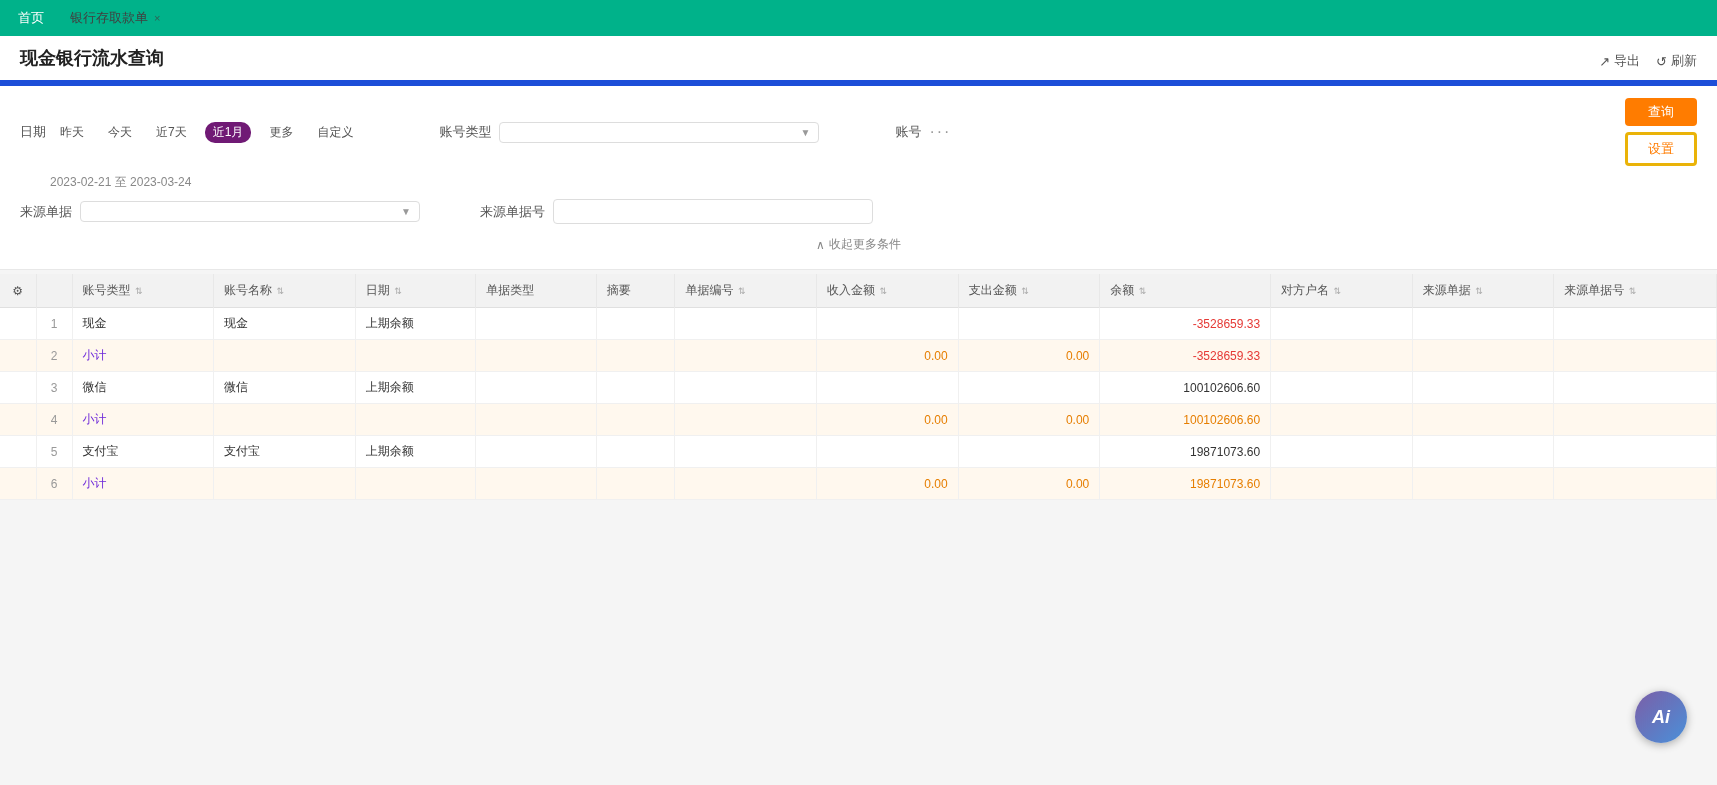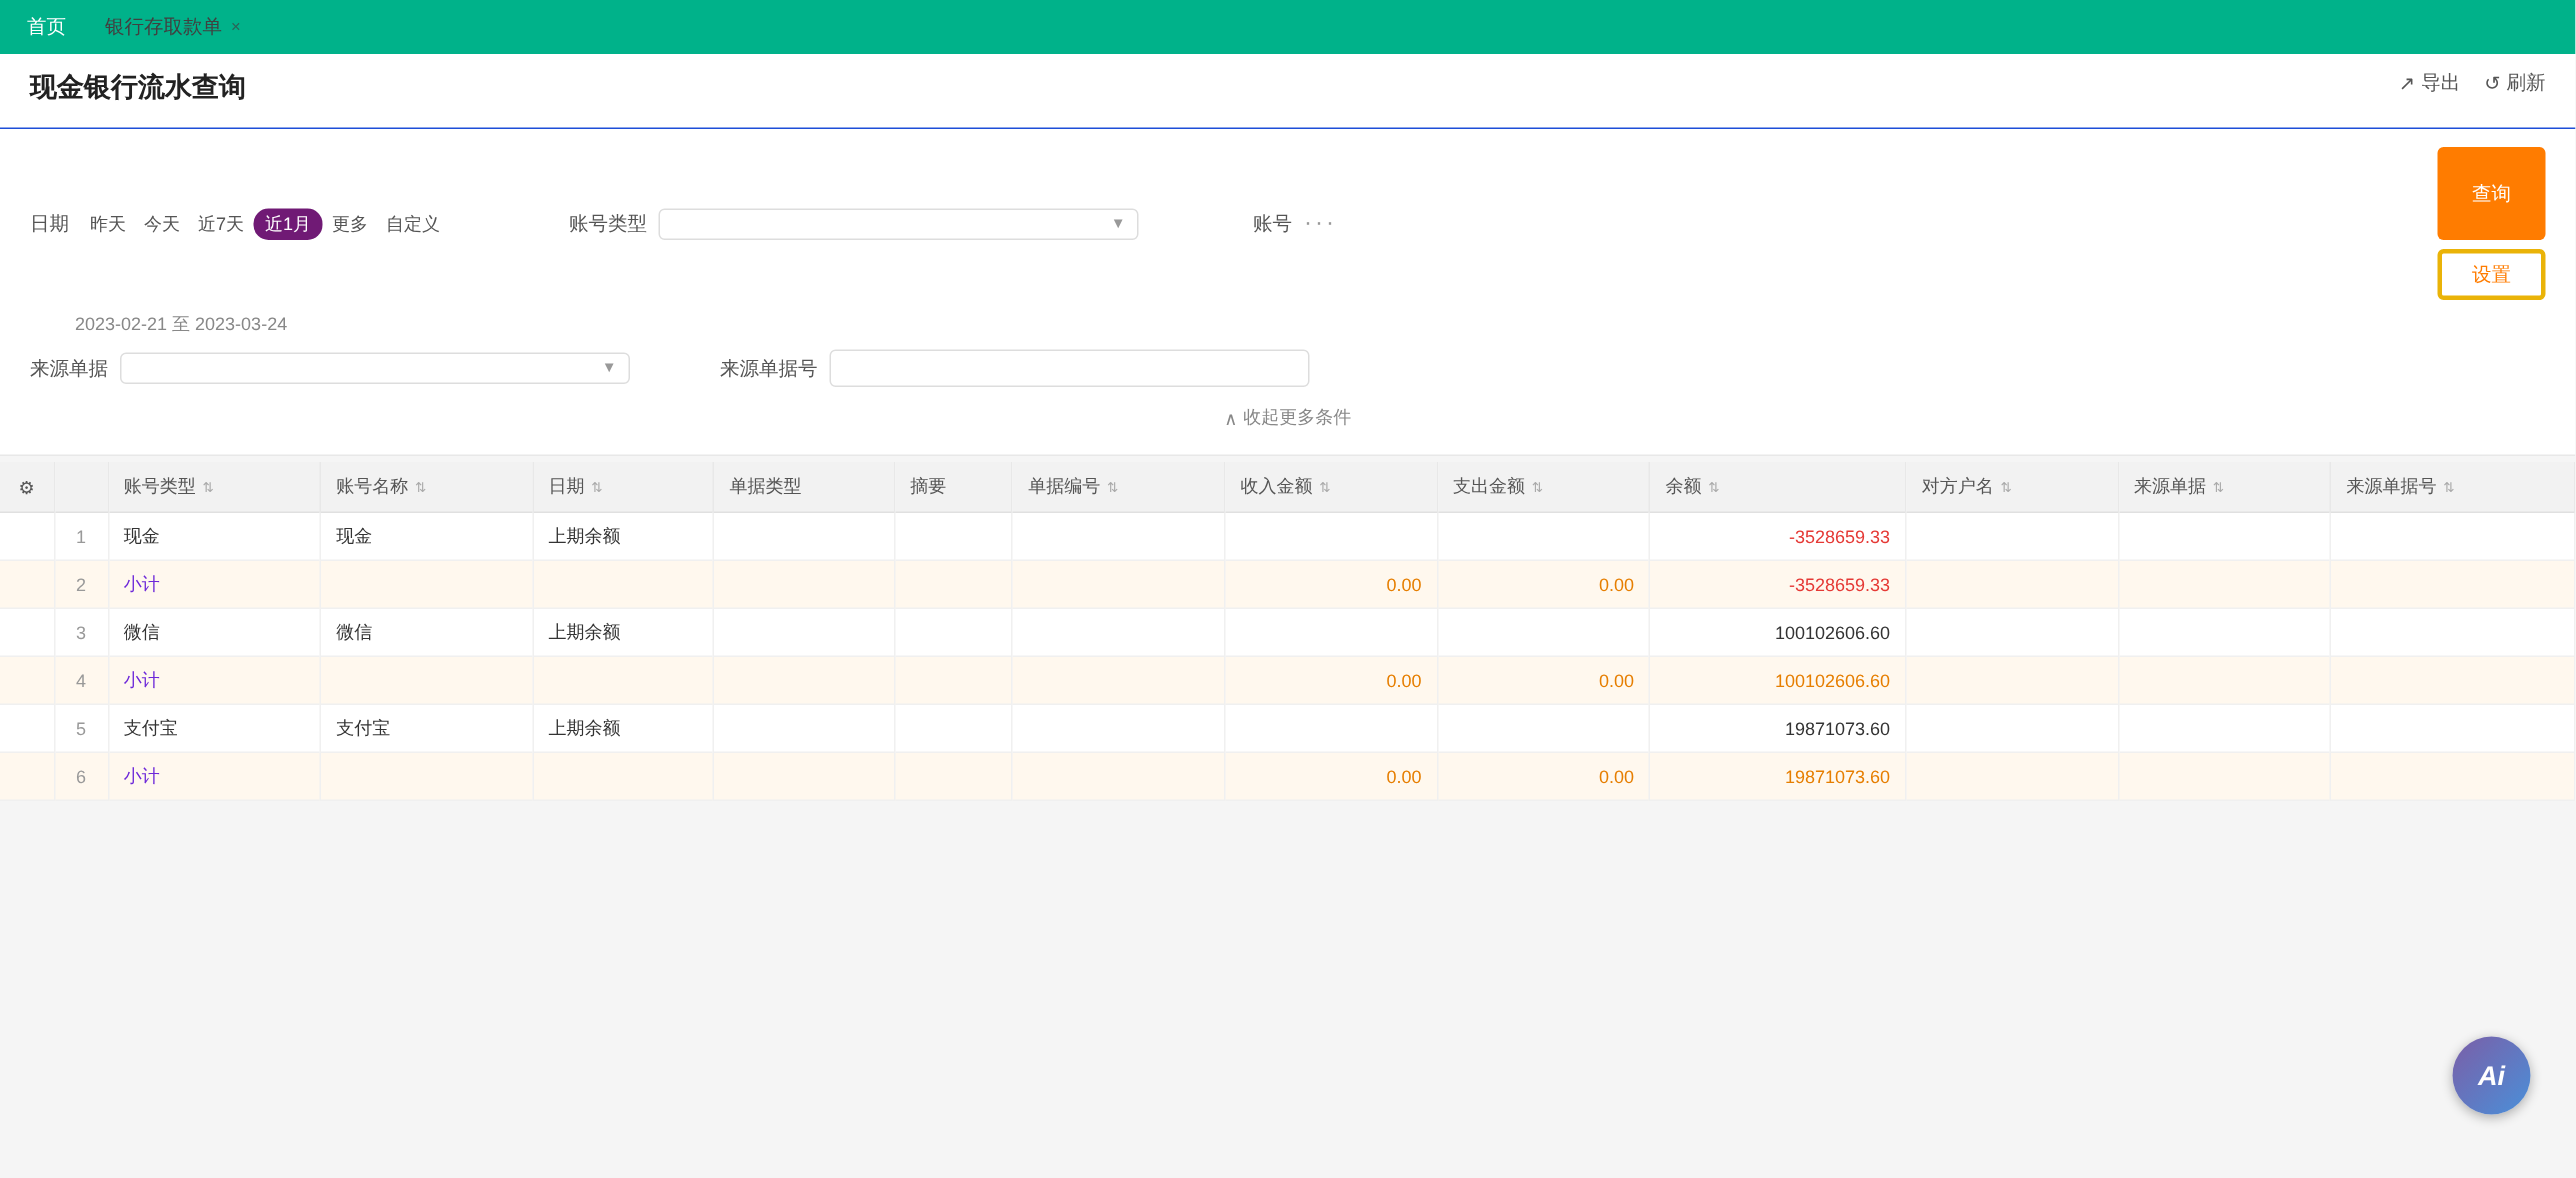--- a/index.html
+++ b/index.html
@@ -38,23 +38,23 @@
       align-items: center;
       cursor: pointer;
       font-size: 13px;
     }
 
     
     .page-header {
       background: #fff;
       padding: 10px 20px;
       display: flex;
-      align-items: flex-start;
+      align-items: flex-end;
       justify-content: space-between;
-      border-bottom: 1px solid #1d4ed8;
+      border-bottom: 6px solid #1d4ed8;
       height: 50px;
     }
     .page-title {
       font-size: 18px;
       font-weight: bold;
       color: #222;
     }
     .header-actions {
       display: flex;
       gap: 16px;
@@ -86,21 +86,21 @@
       align-items: center;
       gap: 8px;
     }
     .filter-label {
       color: #555;
       white-space: nowrap;
       font-size: 13px;
     }
     .date-options {
       display: flex;
-      gap: 0;
+      gap: 12px;
       align-items: center;
     }
     .date-btn {
       padding: 2px 6px;
       border-radius: 3px;
       cursor: pointer;
       color: #555;
       font-size: 12px;
     }
     .date-btn.active {
@@ -135,21 +135,21 @@
       background: #fff;
     }
     .chevron-icon { color: #999; font-size: 10px; }
     .ellipsis-btn { color: #999; cursor: pointer; font-size: 16px; letter-spacing: 2px; }
 
     .query-btn {
       background: #ff7c00;
       color: #fff;
       border: none;
       border-radius: 4px;
-      padding: 22px 20px;
+      padding: 5px 20px;
       cursor: pointer;
       font-size: 13px;
     }
     .setting-btn {
       background: #fff;
       color: #ff7c00;
       border: 3px solid #eab308;
       border-radius: 4px;
       padding: 5px 20px;
       cursor: pointer;

